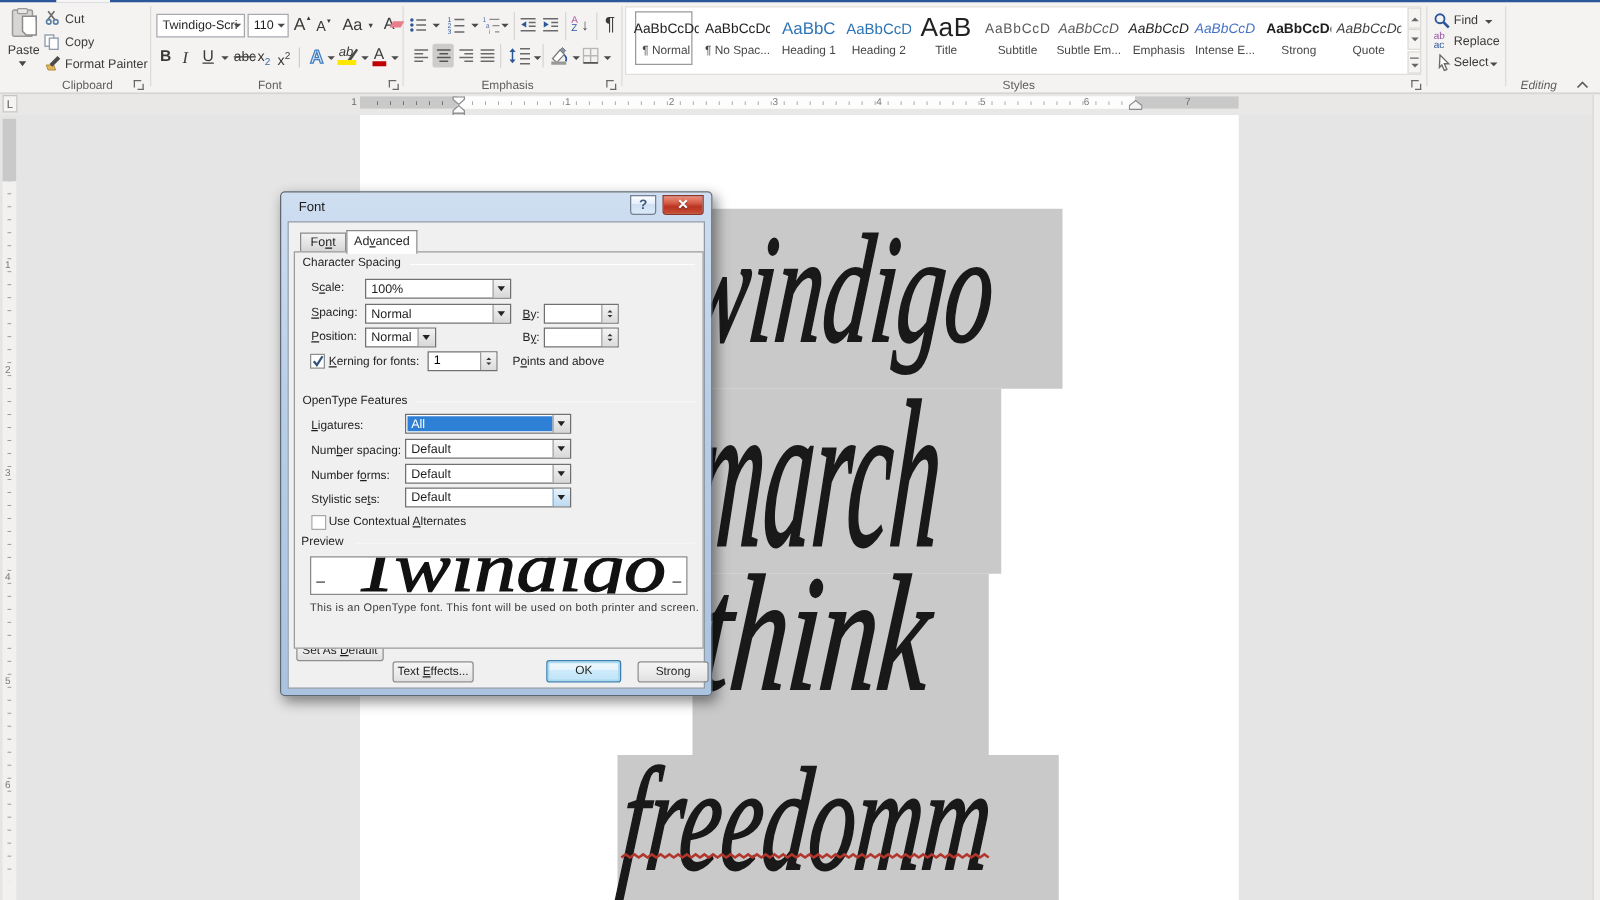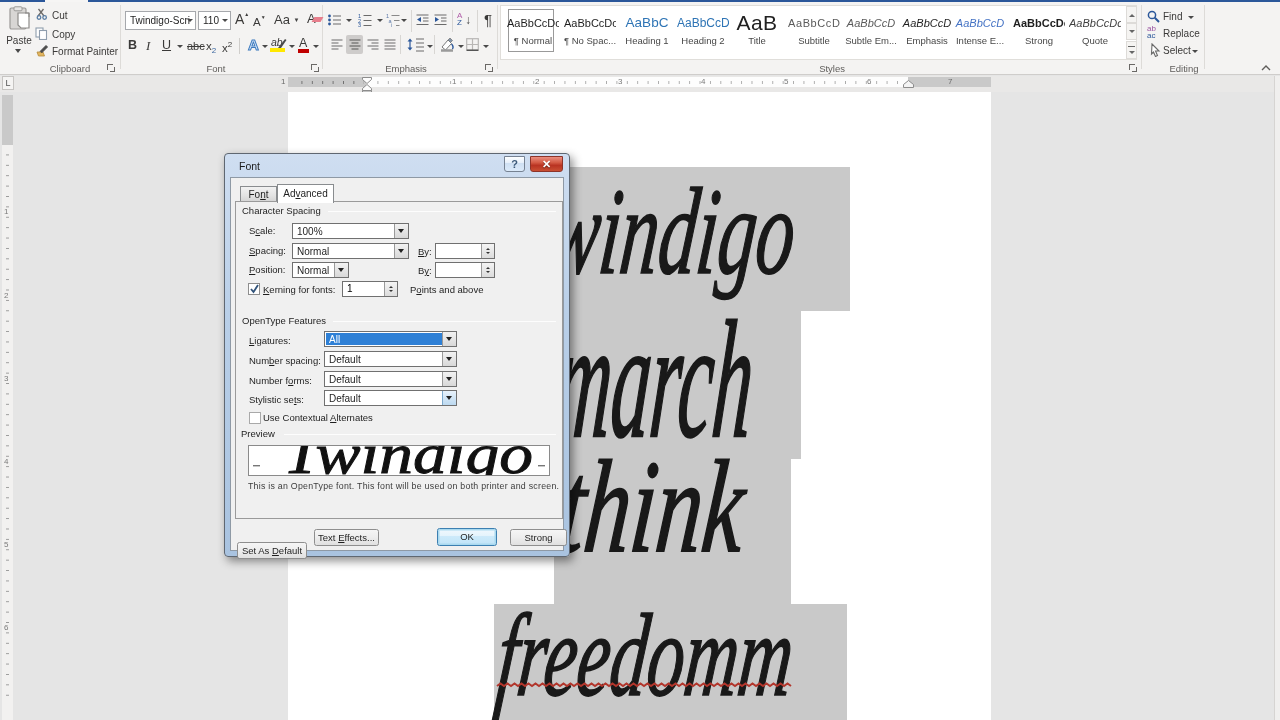--- a/index.html
+++ b/index.html
@@ -62,22 +62,22 @@
 <div class="abs" style="left:0;top:8px;width:2px;height:9px;background:#4a4a4a;"></div>
 <div class="abs" id="ribbon">
   <div class="gsep" style="left:120px"></div>
   <div class="gsep" style="left:322px"></div>
   <div class="gsep" style="left:497px"></div>
   <div class="gsep" style="left:1141px"></div>
   <div class="gsep" style="left:1204px"></div>
   <div class="glabel" style="left:40px;width:60px;">Clipboard</div>
   <div class="glabel" style="left:186px;width:60px;">Font</div>
   <div class="glabel" style="left:376px;width:60px;">Emphasis</div>
-  <div class="glabel" style="left:785px;width:60px;text-align:right;">Styles</div>
-  <div class="glabel" style="left:1154px;width:60px;">Editing</div>
+  <div class="glabel" style="left:785px;width:60px;">Styles</div>
+  <div class="glabel" style="left:1201px;width:60px;font-style:italic;">Editing</div>
   <div class="glauncher" style="left:107px"></div>
   <div class="glauncher" style="left:311px"></div>
   <div class="glauncher" style="left:485px"></div>
   <div class="glauncher" style="left:1129px"></div>
   <svg class="abs" style="left:8px;top:4px;" width="26" height="26" viewBox="0 0 26 26">
     <rect x="2" y="2" width="16" height="21" rx="1.5" fill="#d8d6d4" stroke="#9b9997" stroke-width="1.2"></rect>
     <rect x="6" y="0.8" width="8" height="4" rx="1" fill="#e9e7e5" stroke="#9b9997" stroke-width="1"></rect>
     <path d="M10 7 h11 v15 h-8 l-3-3 z" fill="#fff" stroke="#8d8b89" stroke-width="1.2"></path>
     <path d="M17 7 l4 0 0 4" fill="none" stroke="#8d8b89" stroke-width="1"></path>
   </svg>
@@ -425,18 +425,18 @@
       <div class="etch" style="left:48px;top:232px;width:272px;"></div>
       <div style="position:absolute;left:12px;top:243px;width:302px;height:31px;background:#fff;border:1px solid #8a8a8a;overflow:hidden;">
         <svg width="300" height="29" viewBox="0 0 300 29" style="position:absolute;left:0;top:0;">
           <text x="34" y="27" font-size="56" font-family="'Liberation Serif',serif" font-style="italic" font-weight="normal" fill="#111" stroke="#111" stroke-width="0.9" textLength="250" lengthAdjust="spacingAndGlyphs">Twindigo</text>
           <rect x="4" y="19" width="7" height="1.4" fill="#777"></rect>
             <rect x="289" y="19" width="7" height="1.4" fill="#777"></rect>
         </svg>
       </div>
       <div class="dlbl" style="left:12px;top:279px;font-size:8.8px;color:#3c3c3c;letter-spacing:0.25px;">This is an OpenType font. This font will be used on both printer and screen.</div>
     </div>
-    <div class="btn" style="left:6px;top:364px;width:70px;">Set As <u>D</u>efault</div>
+    <div class="btn" style="left:6px;top:334px;width:70px;">Set As <u>D</u>efault</div>
     <div class="btn" style="left:83px;top:351px;width:65px;">Text <u>E</u>ffects...</div>
     <div class="btn" style="left:206px;top:350px;width:60px;height:18px;line-height:16px;border-color:#3c7fb1;box-shadow:0 0 0 1.5px #a9d9ef inset;background:linear-gradient(#f0f8fd,#e4f3fc 45%,#cdeafa 46%,#c0e4f8);">OK</div>
     <div class="btn" style="left:279px;top:351px;width:57px;">Strong</div>
   </div>
 </div>
 
 </body></html>

